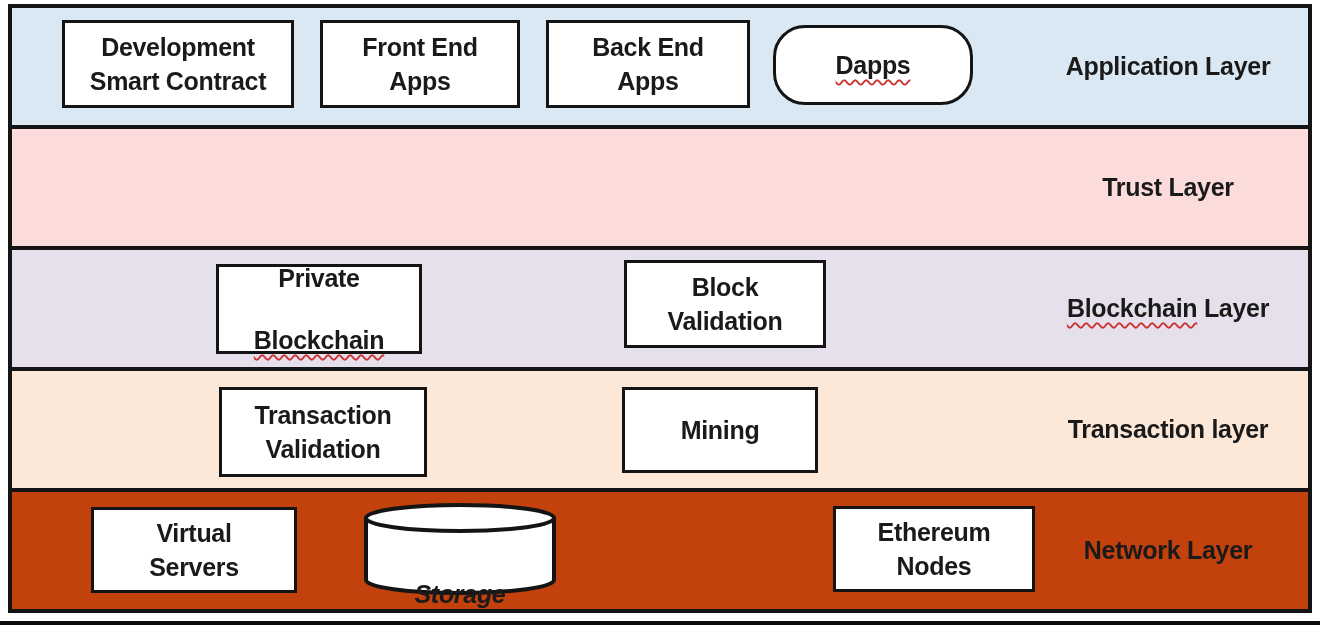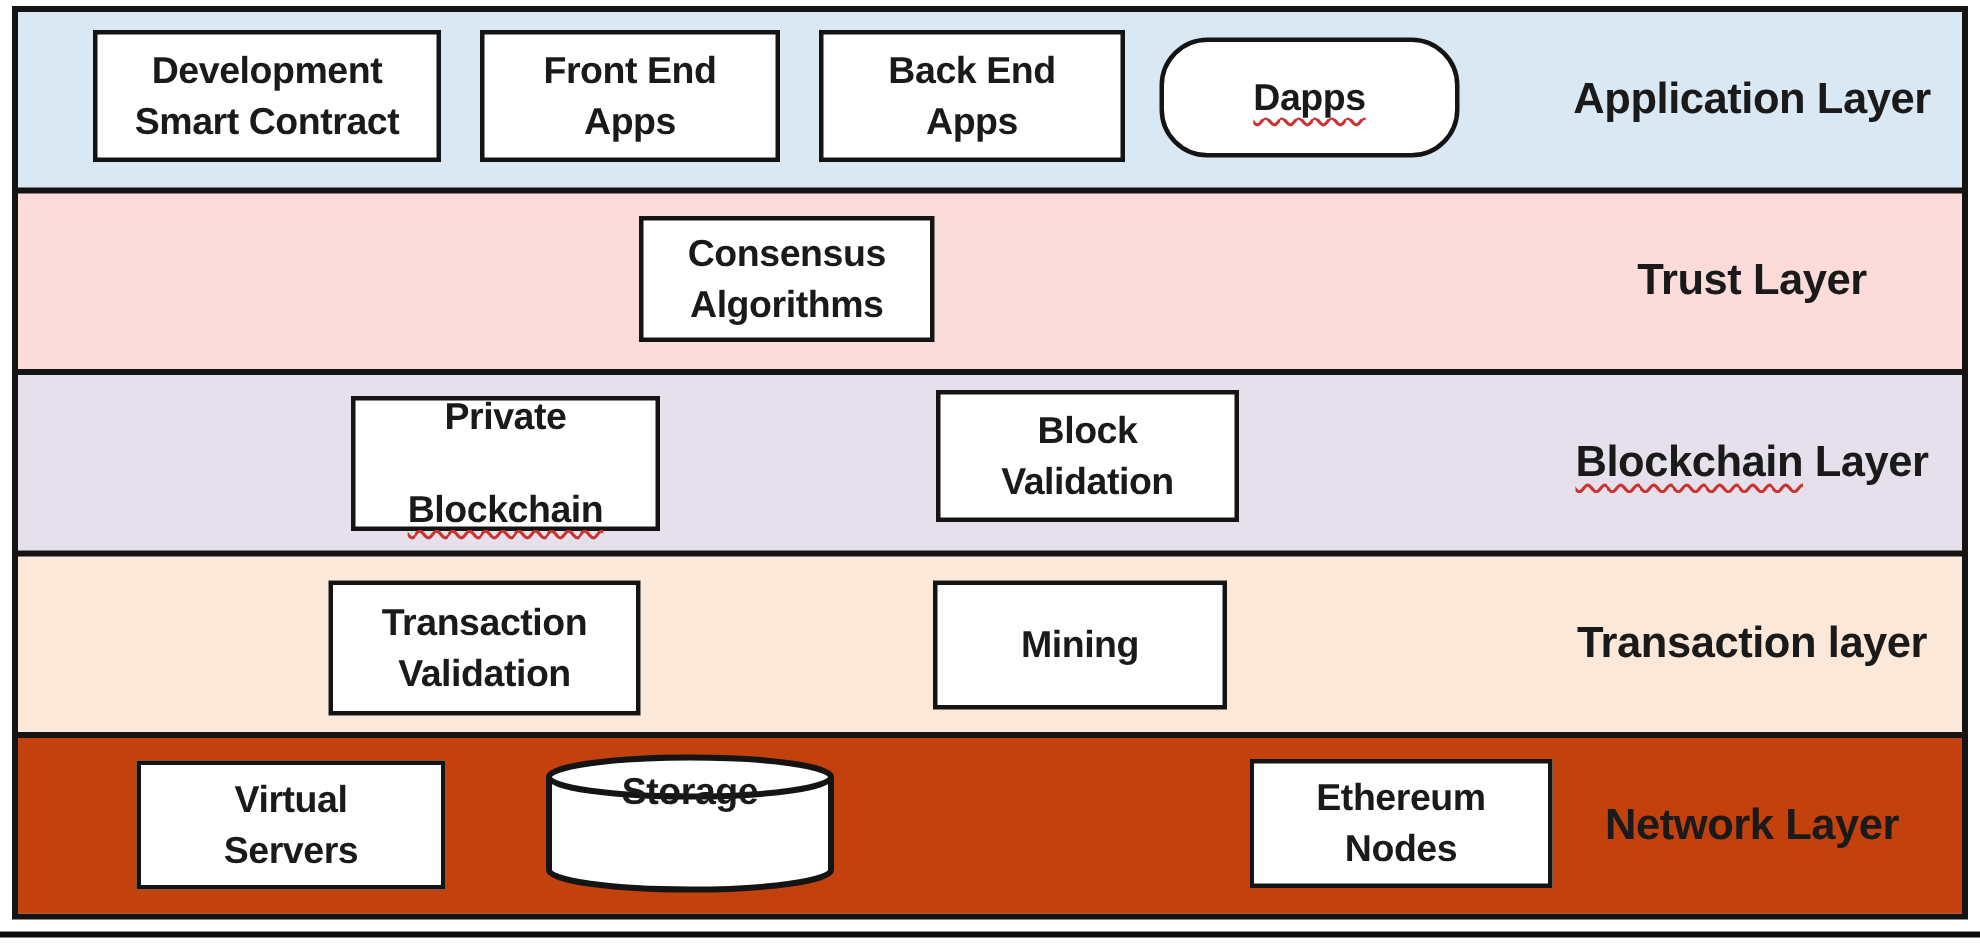--- a/index.html
+++ b/index.html
@@ -31,54 +31,54 @@
     align-items: center; justify-content: center;
     text-align: center;
     font-weight: 700; font-size: 25px; color: #1a1a1a;
     line-height: 1.38;
     letter-spacing: -0.3px;
   }
   .layer-label {
     position: absolute; left: 1015px; width: 282px;
     top: 0; bottom: 0;
     display: flex; align-items: center; justify-content: center;
-    font-weight: 700; font-size: 29px; color: #1a1a1a;
+    font-weight: 700; font-size: 25px; color: #1a1a1a;
     letter-spacing: -0.3px;
     white-space: pre;
   }
   .wavy {
     text-decoration-line: underline;
     text-decoration-style: wavy;
     text-decoration-color: #cc3333;
     text-decoration-thickness: 1.5px;
     text-underline-offset: 5px;
     text-decoration-skip-ink: none;
   }
   .cylinder-wrap {
     position: absolute;
-    display: flex; align-items: flex-start; justify-content: center;
+    display: flex; align-items: flex-end; justify-content: center; font-style: italic;
   }
   .cylinder-wrap svg { position: absolute; inset: 0; }
   .cylinder-label {
     position: relative; top: 12px;
     font-weight: 700; font-size: 25px; color: #1a1a1a;
     letter-spacing: -0.3px;
   }
   .bottom-rule {
     position: absolute; left: 0; top: 621px;
     width: 1320px; height: 4px; background: #0c0c0c;
   }
 
   
   .b-smart   { left: 50px;  top: 12px; width: 232px; height: 88px; }
   .b-front   { left: 308px; top: 12px; width: 200px; height: 88px; }
   .b-back    { left: 534px; top: 12px; width: 204px; height: 88px; }
   .b-dapps   { left: 761px; top: 17px; width: 200px; height: 80px; border-radius: 32px; }
   .b-consensus { left: 414px; top: 15px; width: 197px; height: 84px; }
-  .b-private { left: 222px; top: 14px; width: 206px; height: 90px; gap: 28px; }
+  .b-private { left: 204px; top: 14px; width: 206px; height: 90px; gap: 28px; }
   .b-blockval{ left: 612px; top: 10px; width: 202px; height: 88px; }
   .b-txval   { left: 207px; top: 16px; width: 208px; height: 90px; }
   .b-mining  { left: 610px; top: 16px; width: 196px; height: 86px; }
   .b-virtual { left: 79px;  top: 15px; width: 206px; height: 86px; }
   .b-storage { left: 350px; top: 10px; width: 196px; height: 95px; }
   .b-peer    { left: 583px; top: 20px; width: 202px; height: 78px; }
   .b-eth     { left: 821px; top: 14px; width: 202px; height: 86px; }
 </style>
 </head>
 <body>
@@ -102,24 +102,20 @@
       </div>
       <div class="node b-dapps">
         <span class="wavy">Dapps</span>
       </div>
       <div class="layer-label">
         <span>Application Layer</span>
       </div>
     </div>
 
     <div class="layer" style="background: rgb(251, 220, 219);">
-      <div class="node b-consensus">
-        <span>Consensus</span>
-        <span>Algorithms</span>
-      </div>
       <div class="layer-label">
         <span>Trust Layer</span>
       </div>
     </div>
 
     <div class="layer" style="background: rgb(230, 224, 236);">
       <div class="node b-private">
         <span>Private</span>
         <span class="wavy">Blockchain</span>
       </div>

